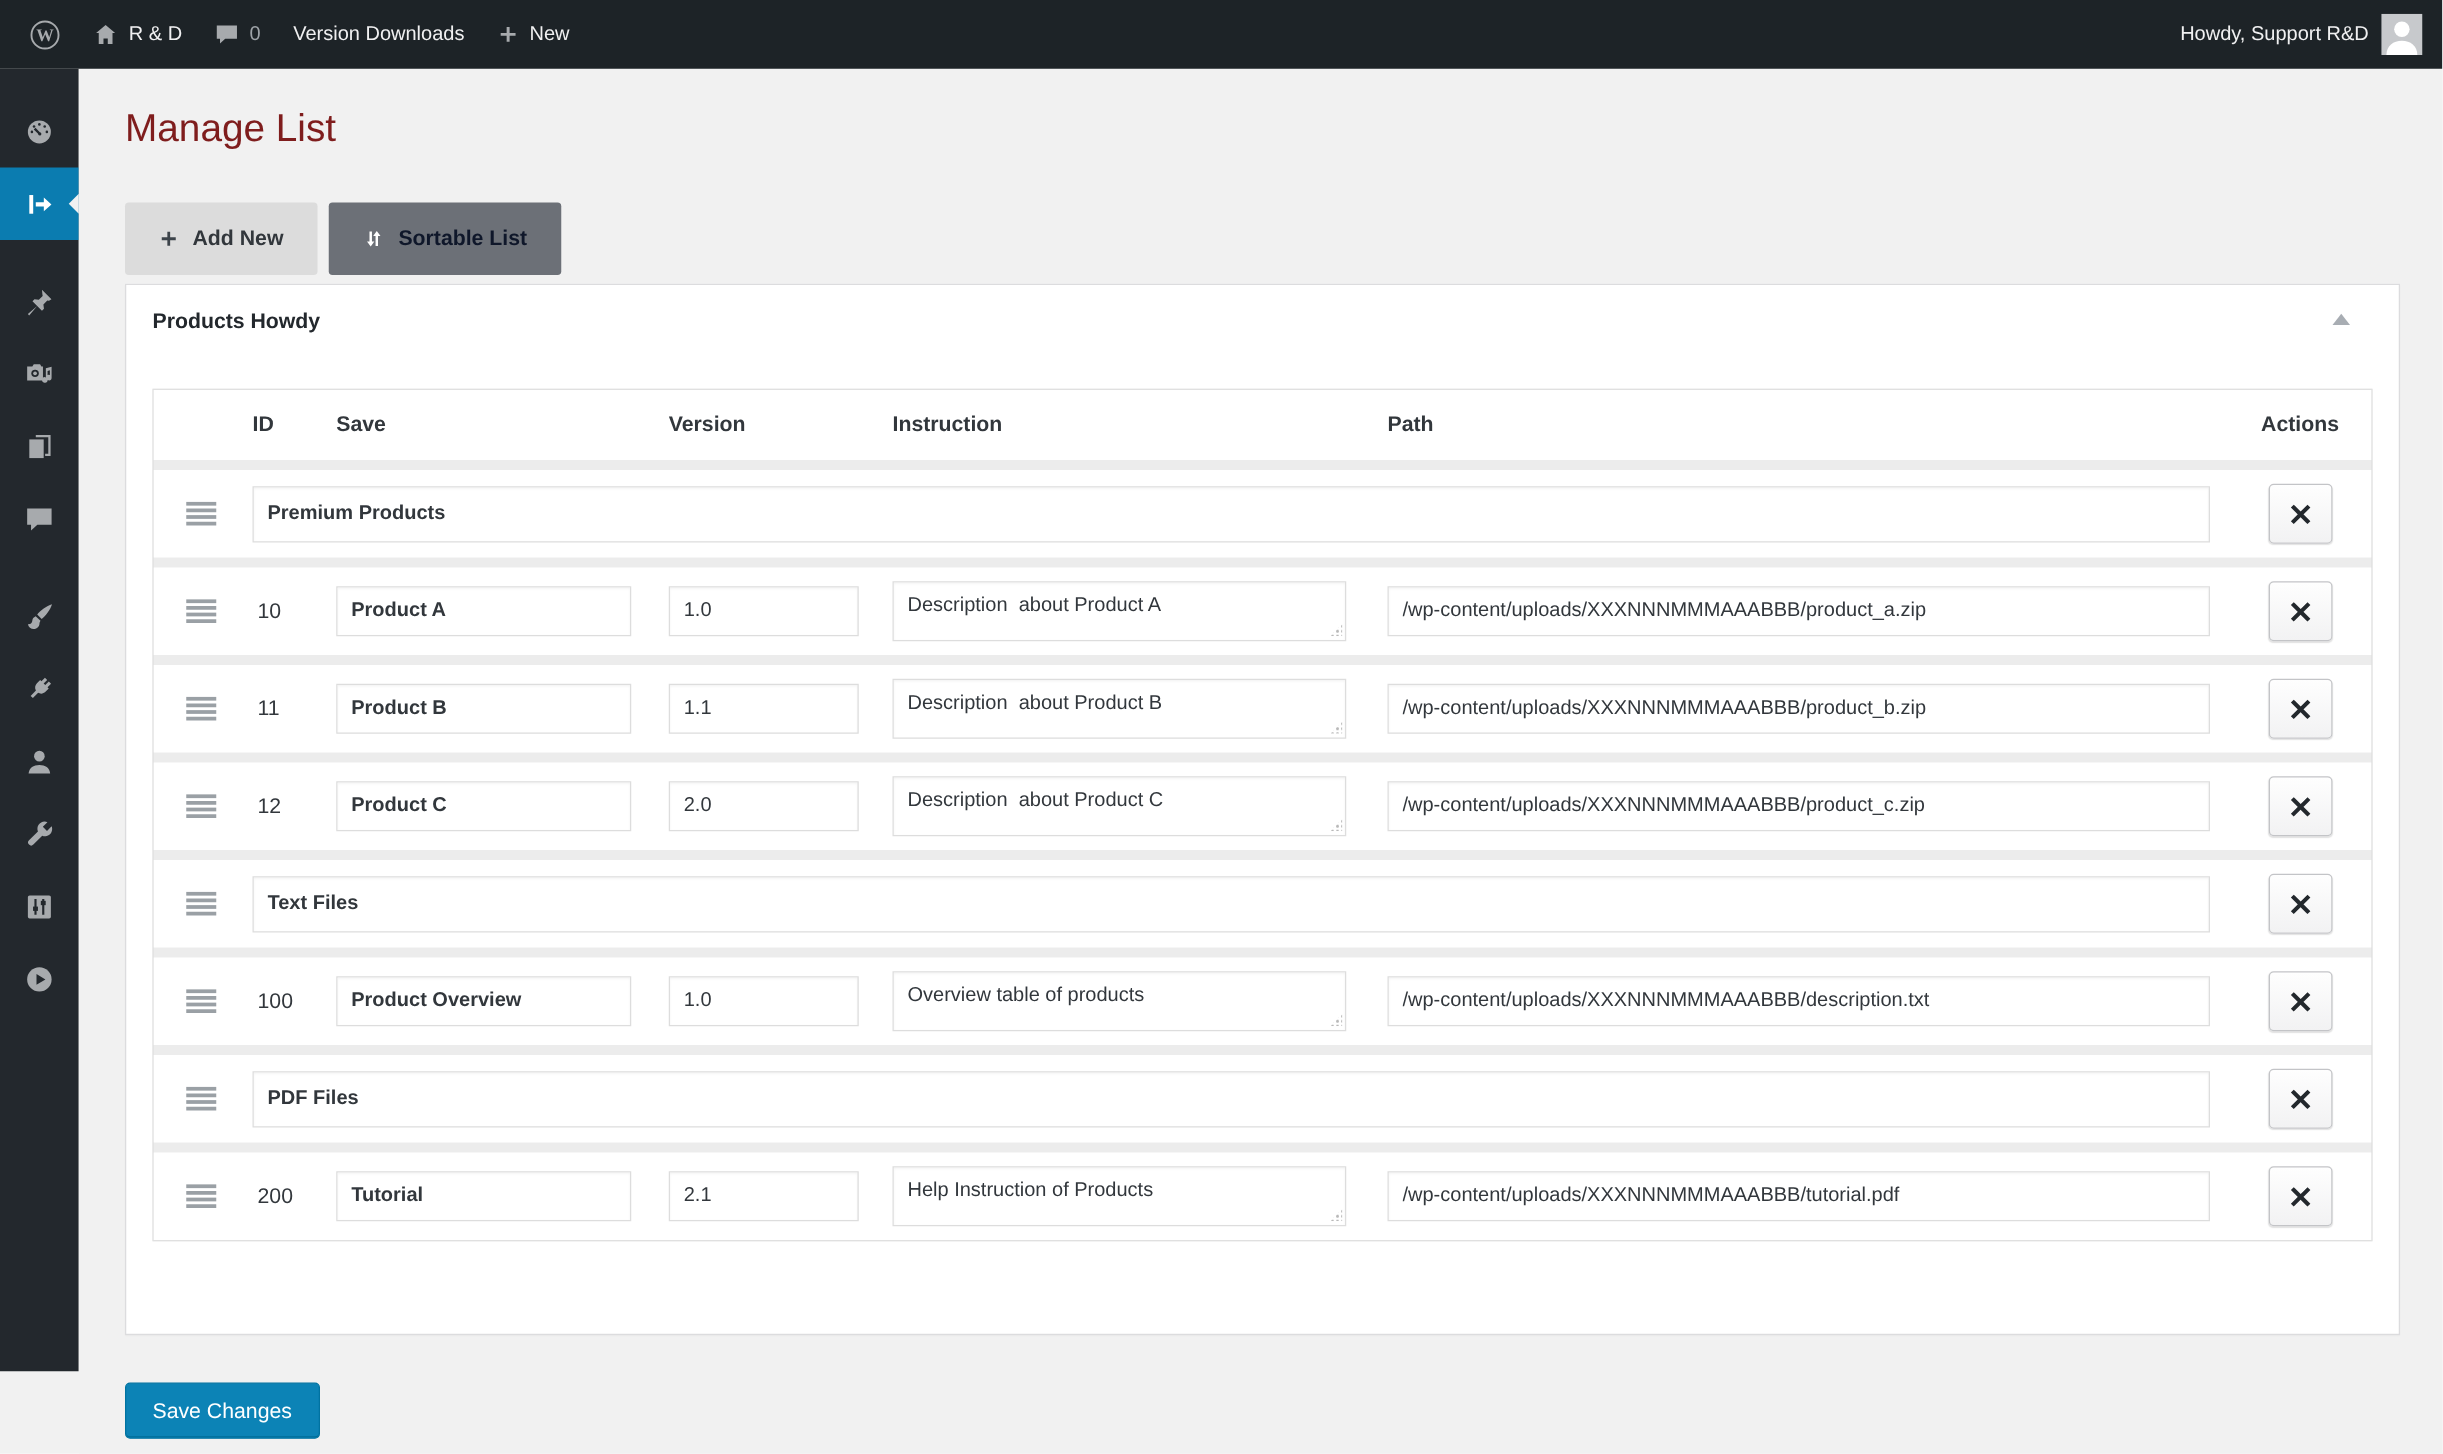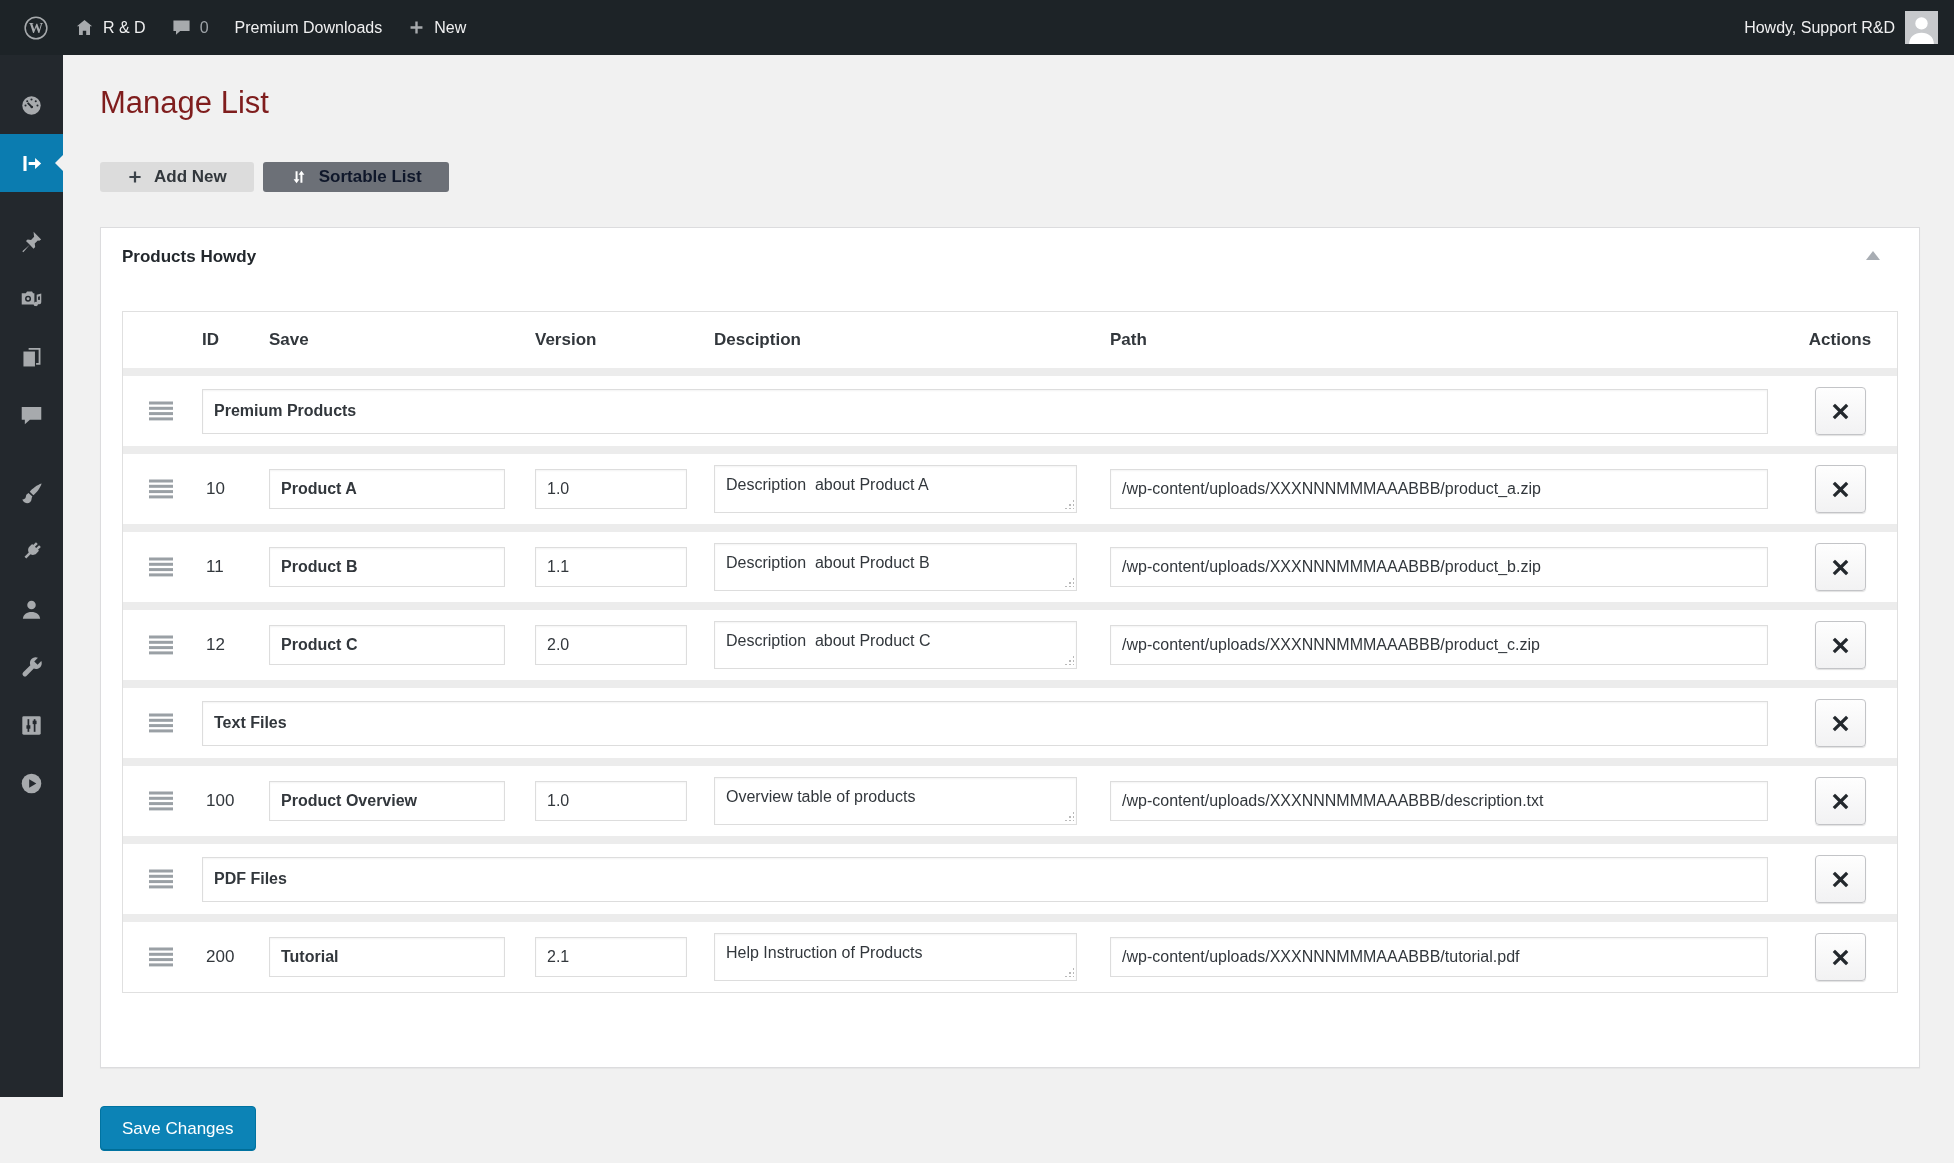--- a/index.html
+++ b/index.html
@@ -23,21 +23,21 @@
   .side-item.active{background:#0b7cb0;color:#fff;}
   .side-item.active::after{content:"";position:absolute;right:0;top:50%;margin-top:-8px;width:0;height:0;
     border-top:8px solid transparent;border-bottom:8px solid transparent;border-right:8px solid #f1f1f1;}
   .side-item.gap{margin-top:20px;}
 
   
   #content{position:absolute;left:63px;top:55px;right:0;bottom:0;background:#f1f1f1;}
   #page-title{position:absolute;top:30px;left:37px;margin:0;font-size:31px;font-weight:400;color:#7f1d1d;}
 
   .btn-row{position:absolute;top:107px;left:37px;display:flex;gap:9px;}
-  .btn{height:30px;display:flex;align-items:center;gap:11px;font-family:"Liberation Sans",sans-serif;
+  .btn{height:58px;display:flex;align-items:center;gap:11px;font-family:"Liberation Sans",sans-serif;
     font-size:17px;font-weight:700;border:none;border-radius:3px;padding:0 27px;cursor:pointer;}
   .btn svg{display:block;}
   .btn-add{background:#dcdcdc;color:#32373c;}
   .btn-sort{background:#6c7077;color:#0f172a;}
 
   .panel{position:absolute;top:172px;left:37px;width:1820px;height:841px;background:#fff;
     border:1px solid #dcdcde;box-sizing:border-box;box-shadow:0 1px 1px rgba(0,0,0,.04);}
   .panel-head{position:relative;height:56px;}
   .panel-title{position:absolute;left:21px;top:19px;font-size:17px;font-weight:700;color:#23282d;}
   .collapse-tri{position:absolute;right:39px;top:23px;width:0;height:0;cursor:pointer;
@@ -110,21 +110,21 @@
     </div>
     <div class="ab-item">
       <span class="ab-icon">
         <svg width="19" height="19" viewBox="0 0 20 20" fill="currentColor">
             <path d="M1.5 2.5h17v11.2H8.6l-4.4 4v-4H1.5z"></path>
           </svg>
       </span>
       <span class="ab-count">0</span>
     </div>
     <div class="ab-item">
-      <span>Premium Downloads</span>
+      <span>Version Downloads</span>
     </div>
     <div class="ab-item">
       <span class="ab-icon">
         <svg width="17" height="17" viewBox="0 0 20 20" fill="currentColor">
             <path d="M8.6 3h2.8v5.6H17v2.8h-5.6V17H8.6v-5.6H3V8.6h5.6z"></path>
           </svg>
       </span>
       <span>New</span>
     </div>
     <div class="ab-right">
@@ -278,21 +278,21 @@
         <span class="panel-title">Products Howdy</span>
         <span class="collapse-tri"></span>
       </div>
 
       <div class="tbl">
         <div class="thead">
           <div class="hcell c-handle"></div>
           <div class="hcell h-id">ID</div>
           <div class="hcell h-title">Save</div>
           <div class="hcell h-ver">Version</div>
-          <div class="hcell h-desc">Desciption</div>
+          <div class="hcell h-desc">Instruction</div>
           <div class="hcell h-path">Path</div>
           <div class="hcell h-act">Actions</div>
         </div>
 
       <div class="trow cat">
             <div class="cell c-handle">
               <span class="handle">
                 <svg viewBox="0 0 26 21" fill="#9aa0a5">
                   <rect x="1" y="0.5" width="24" height="3"></rect>
                   <rect x="1" y="5.8" width="24" height="3"></rect>

